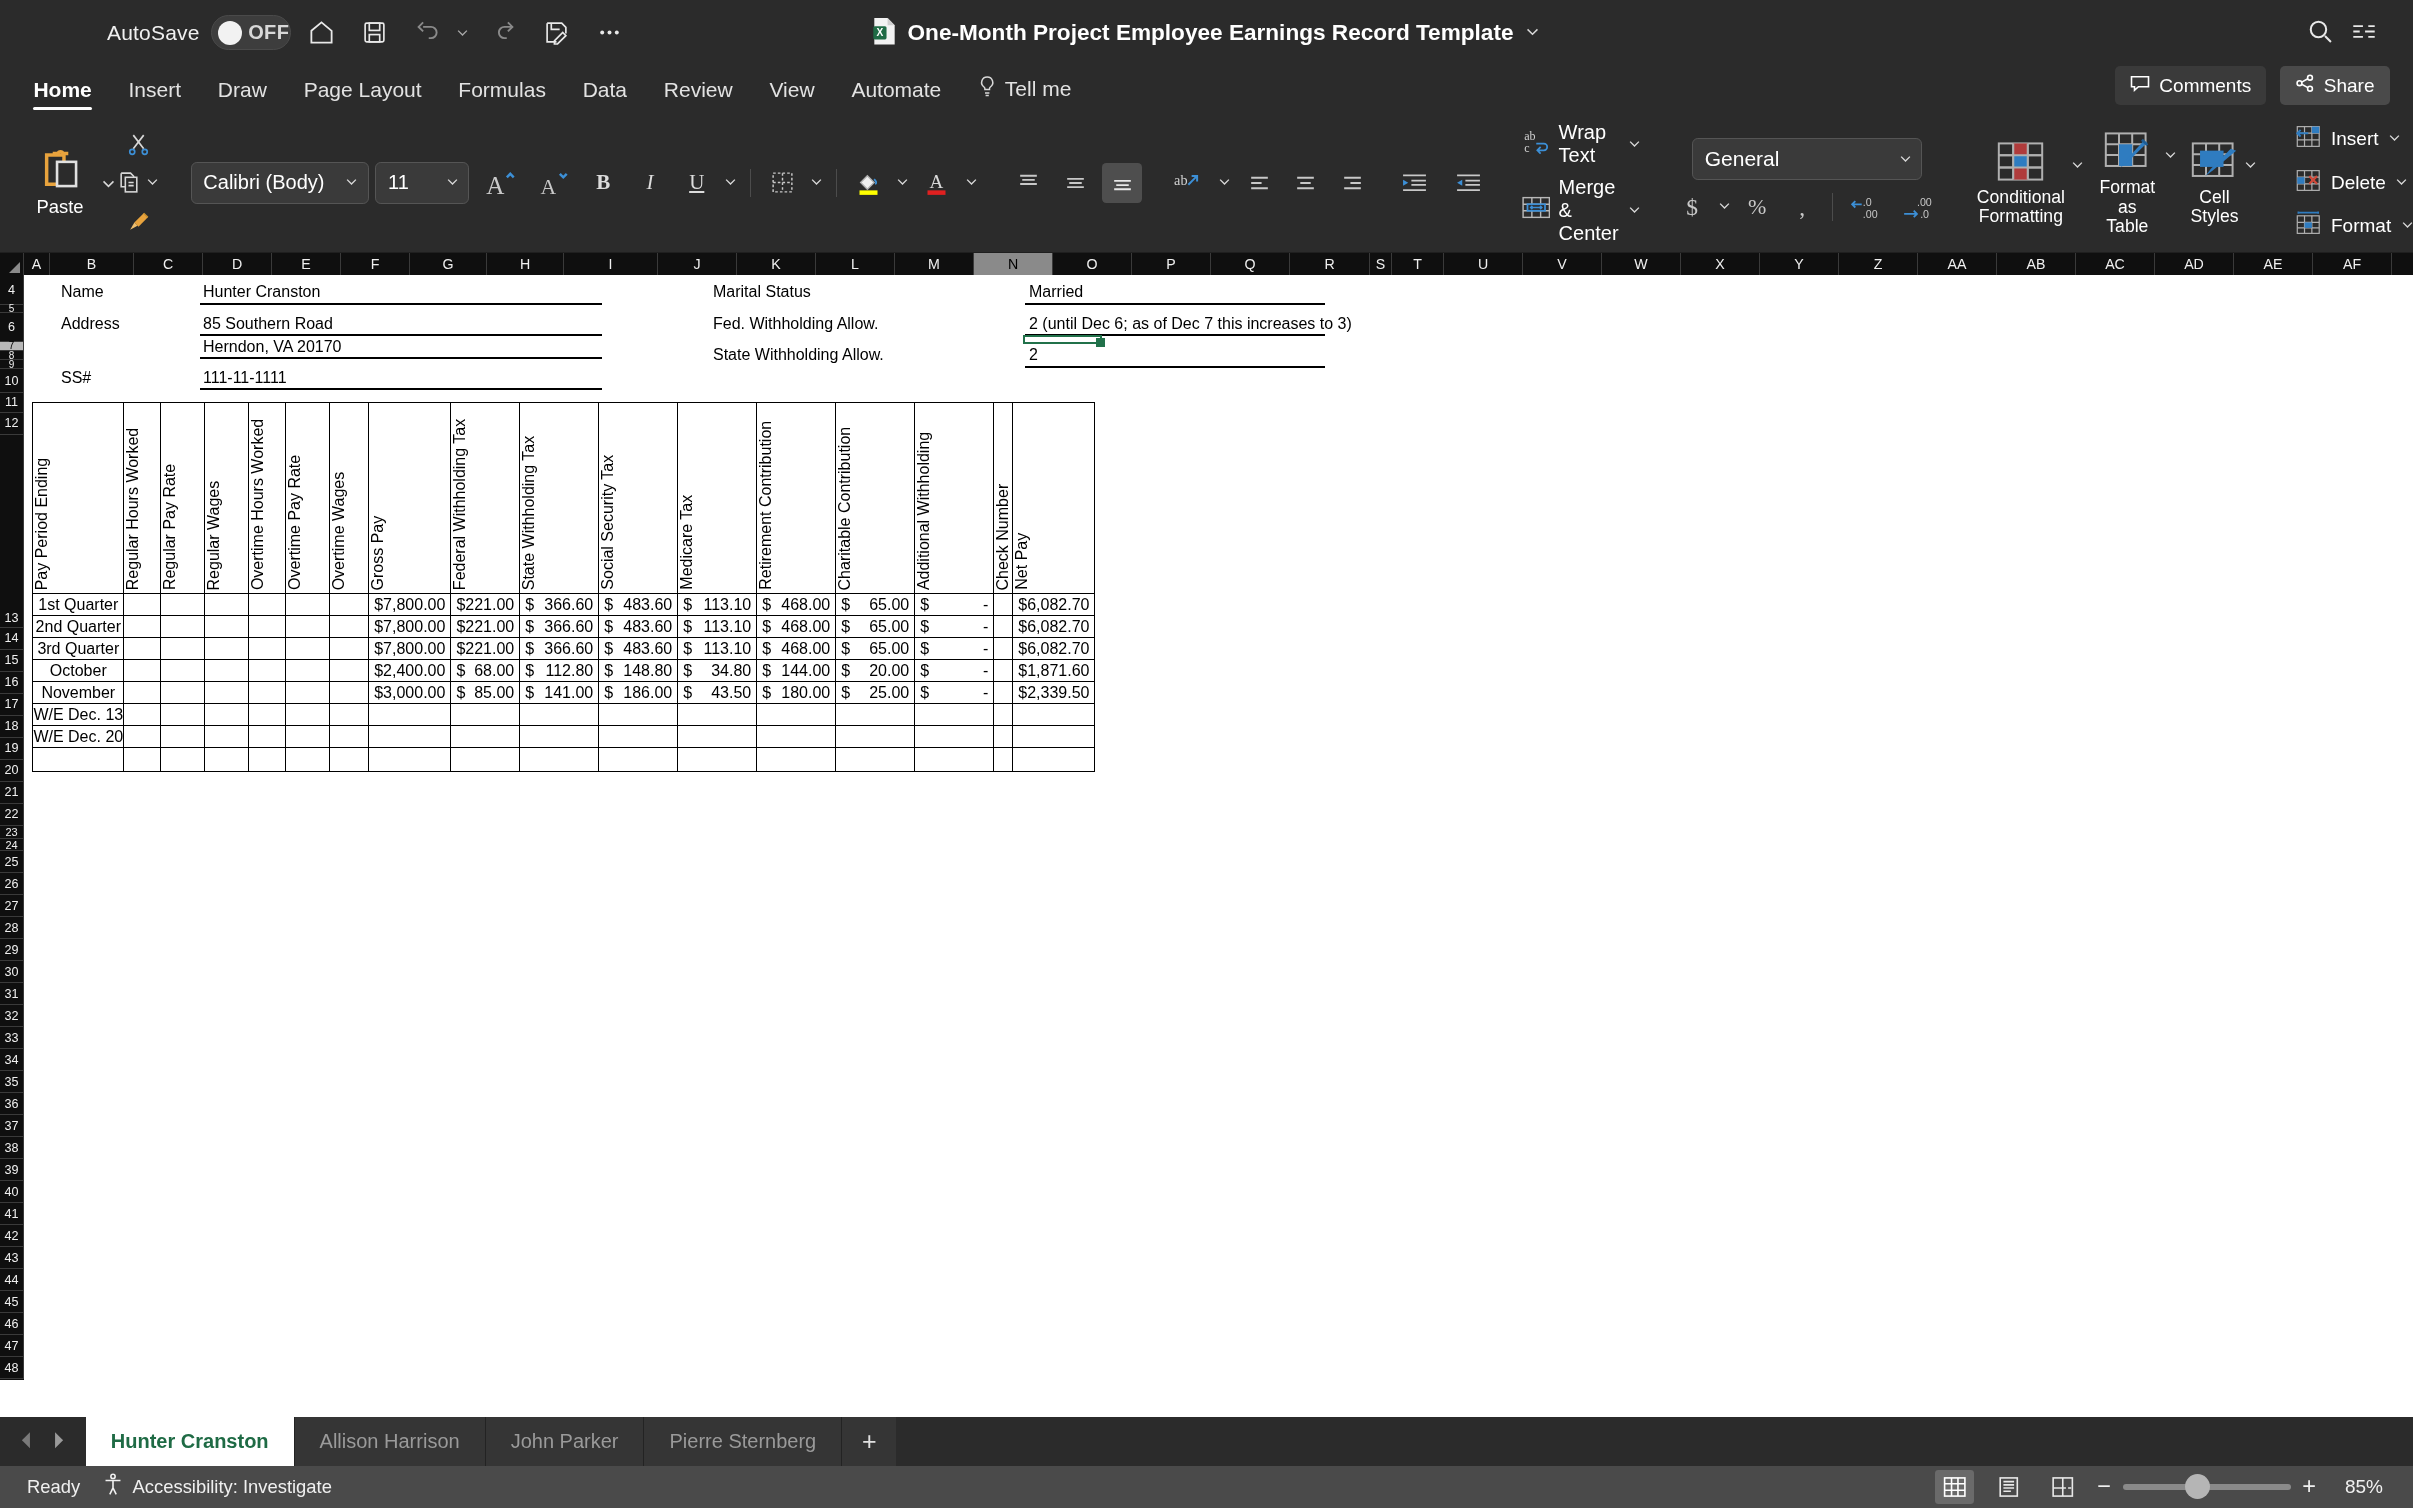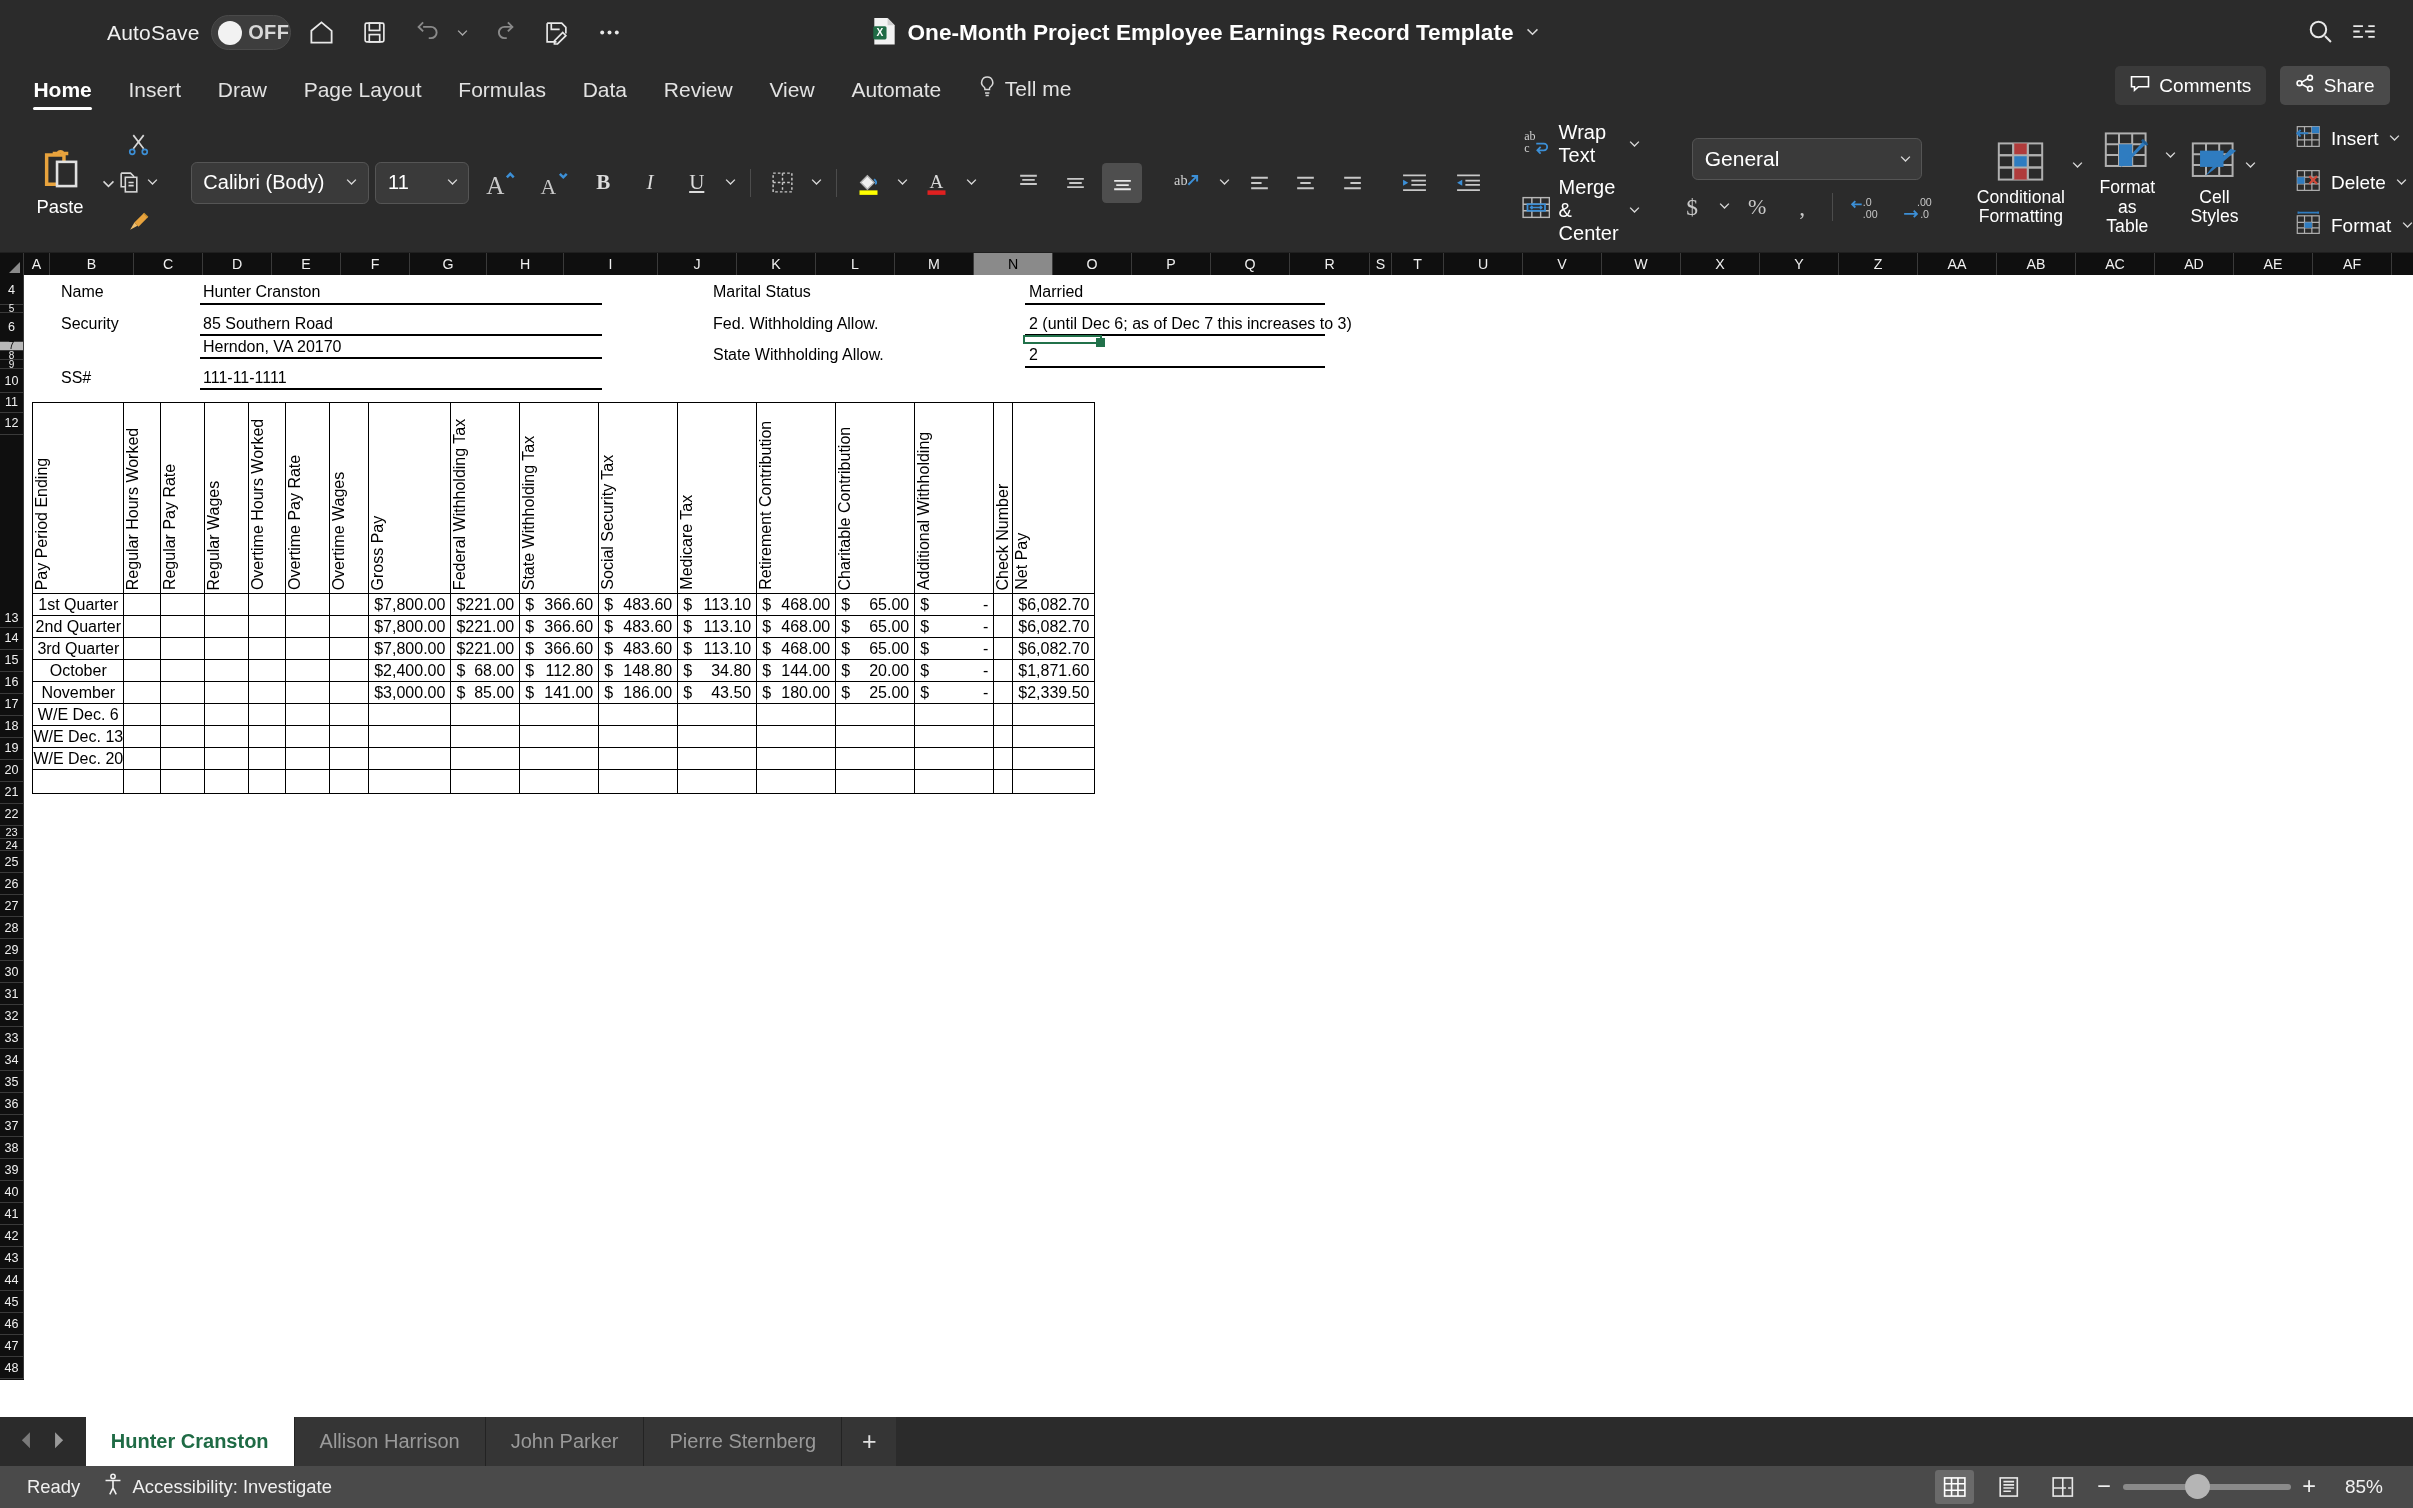--- a/index.html
+++ b/index.html
@@ -1114,21 +1114,21 @@
           </div>
 
       </div>
 
       <div class="sheet">
 
         <div class="cellabs" style="left:37px; top:8.4px;">Name</div>
         <div class="cellabs" style="left:179px; top:8.4px;">Hunter Cranston</div>
         <div style="position:absolute;left:176px;top:28px;width:402px;height:1.7px;background:#000;"></div>
 
-        <div class="cellabs" style="left:37px; top:40px;">Security</div>
+        <div class="cellabs" style="left:37px; top:40px;">Address</div>
         <div class="cellabs" style="left:179px; top:40px;">85 Southern Road</div>
         <div style="position:absolute;left:176px;top:59px;width:402px;height:1.7px;background:#000;"></div>
 
         <div class="cellabs" style="left:179px; top:63px;">Herndon, VA 20170</div>
         <div style="position:absolute;left:176px;top:82px;width:402px;height:1.7px;background:#000;"></div>
 
         <div class="cellabs" style="left:37px; top:94px;">SS#</div>
         <div class="cellabs" style="left:179px; top:94px;">111-11-1111</div>
         <div style="position:absolute;left:176px;top:113px;width:402px;height:1.7px;background:#000;"></div>
 
@@ -1515,39 +1515,20 @@
                     <span>-</span>
                   </div>
                 </td>
                 <td></td>
                 <td style="padding: 0px 5px;">
                   <div style="display: flex; justify-content: space-between; align-items: center;">
                     <span>$</span>
                     <span>2,339.50</span>
                   </div>
                 </td>
-              </tr>
-              <tr style="height: 22px;">
-                <td style="text-align: center;">W/E Dec. 6</td>
-                <td></td>
-                <td></td>
-                <td></td>
-                <td></td>
-                <td></td>
-                <td></td>
-                <td></td>
-                <td></td>
-                <td></td>
-                <td></td>
-                <td></td>
-                <td></td>
-                <td></td>
-                <td></td>
-                <td></td>
-                <td></td>
               </tr>
               <tr style="height: 22px;">
                 <td style="text-align: center;">W/E Dec. 13</td>
                 <td></td>
                 <td></td>
                 <td></td>
                 <td></td>
                 <td></td>
                 <td></td>
                 <td></td>

